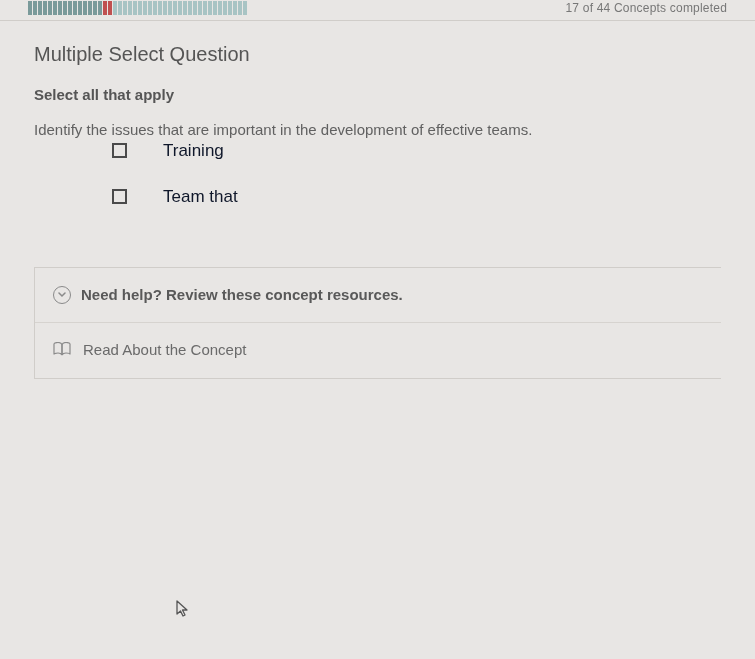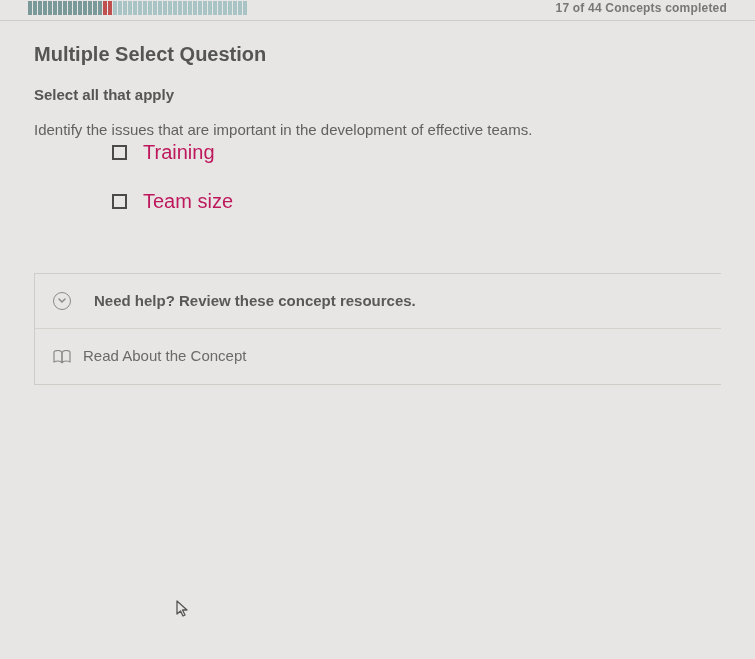--- a/index.html
+++ b/index.html
@@ -28,29 +28,28 @@
       width: 4px;
       height: 14px;
       background: #a8c4c4;
     }
     .seg.done { background: #7a9a9a; }
     .seg.hl { background: #c05050; }
     .progress-text {
       font-size: 12px;
       color: #777;
       letter-spacing: 0.2px;
-      font-weight: bold;
     }
     .content {
       border-top: 1px solid #d0cdc9;
       padding: 22px 34px 0 34px;
     }
     .q-type {
       font-size: 20px;
-      font-weight: 700;
+      font-weight: 400;
       color: #555;
       margin-bottom: 20px;
     }
     .q-instruction {
       font-size: 15px;
       font-weight: 700;
       color: #555;
       margin-bottom: 16px;
     }
     .q-text {
@@ -70,22 +69,23 @@
       cursor: pointer;
     }
     .checkbox {
       width: 15px;
       height: 15px;
       border: 2px solid #4a4a4a;
       background: transparent;
       flex-shrink: 0;
     }
     .option-label {
-      font-size: 20px;
-      color: #be185d;
+      font-size: 17px;
+      color: #0f172a;
+      margin-left: 20px;
     }
     .help-panel {
       border: 1px solid #d0cdc9;
       border-right: none;
       margin-left: 0;
     }
     .help-header {
       display: flex;
       align-items: center;
       gap: 10px;
@@ -100,25 +100,24 @@
       display: flex;
       align-items: center;
       justify-content: center;
       flex-shrink: 0;
     }
     .chevron-circle svg { display: block; }
     .help-title {
       font-size: 15px;
       font-weight: 700;
       color: #595959;
-      margin-left: 13px;
     }
     .help-link {
       display: flex;
-      align-items: flex-end;
+      align-items: center;
       gap: 12px;
       padding: 18px 18px 20px 18px;
       cursor: pointer;
     }
     .book-icon {
       width: 18px;
       height: 14px;
       flex-shrink: 0;
     }
     .help-link-text {
@@ -190,21 +189,21 @@
   <div class="q-instruction">Select all that apply</div>
   <div class="q-text">Identify the issues that are important in the development of effective teams.</div>
 
   <div class="options">
     <div class="option">
       <div class="checkbox"></div>
       <div class="option-label">Training</div>
     </div>
     <div class="option">
       <div class="checkbox"></div>
-      <div class="option-label">Team size</div>
+      <div class="option-label">Team that</div>
     </div>
   </div>
 
   <div class="help-panel">
     <div class="help-header">
       <div class="chevron-circle">
         <svg width="8" height="6" viewBox="0 0 8 6">
             <path d="M1 1 L4 4 L7 1" stroke="#8a8a8a" stroke-width="1.5" fill="none" stroke-linecap="round"></path>
           </svg>
       </div>

